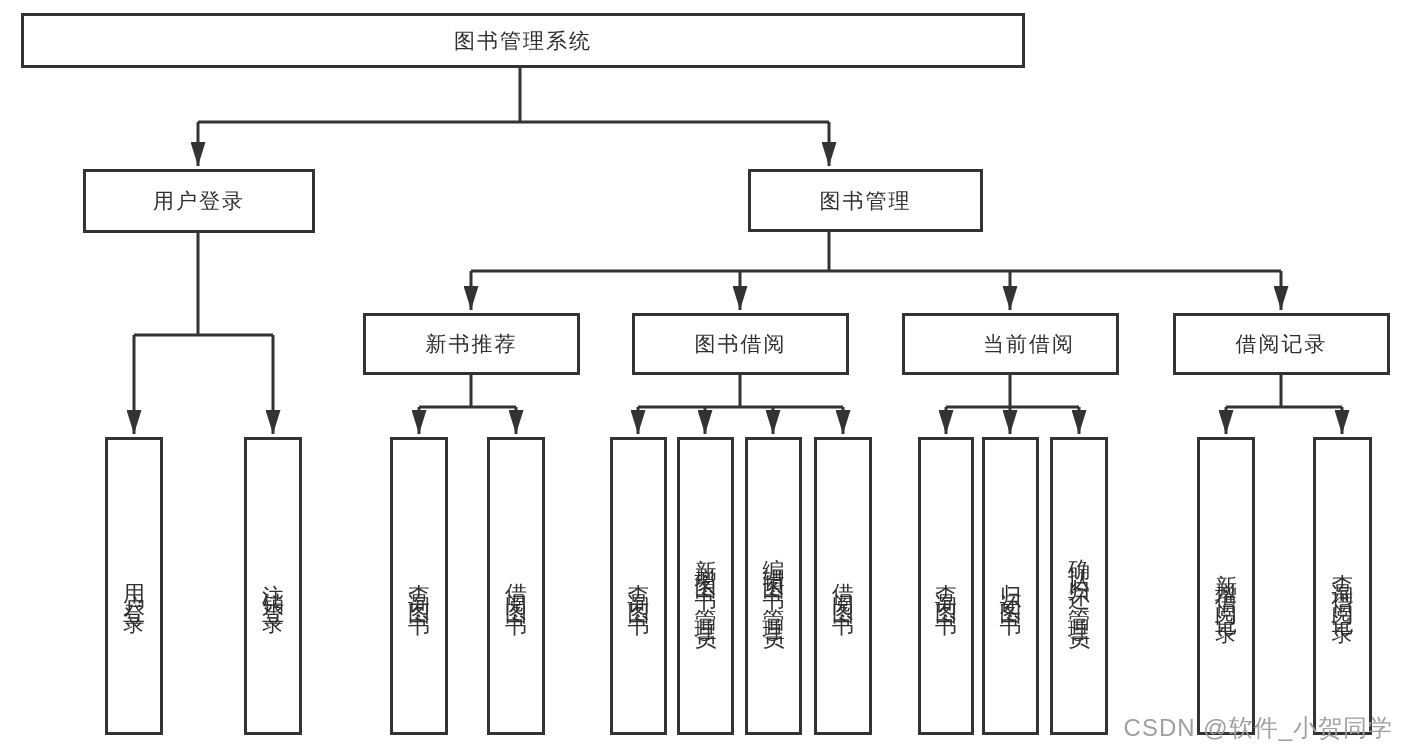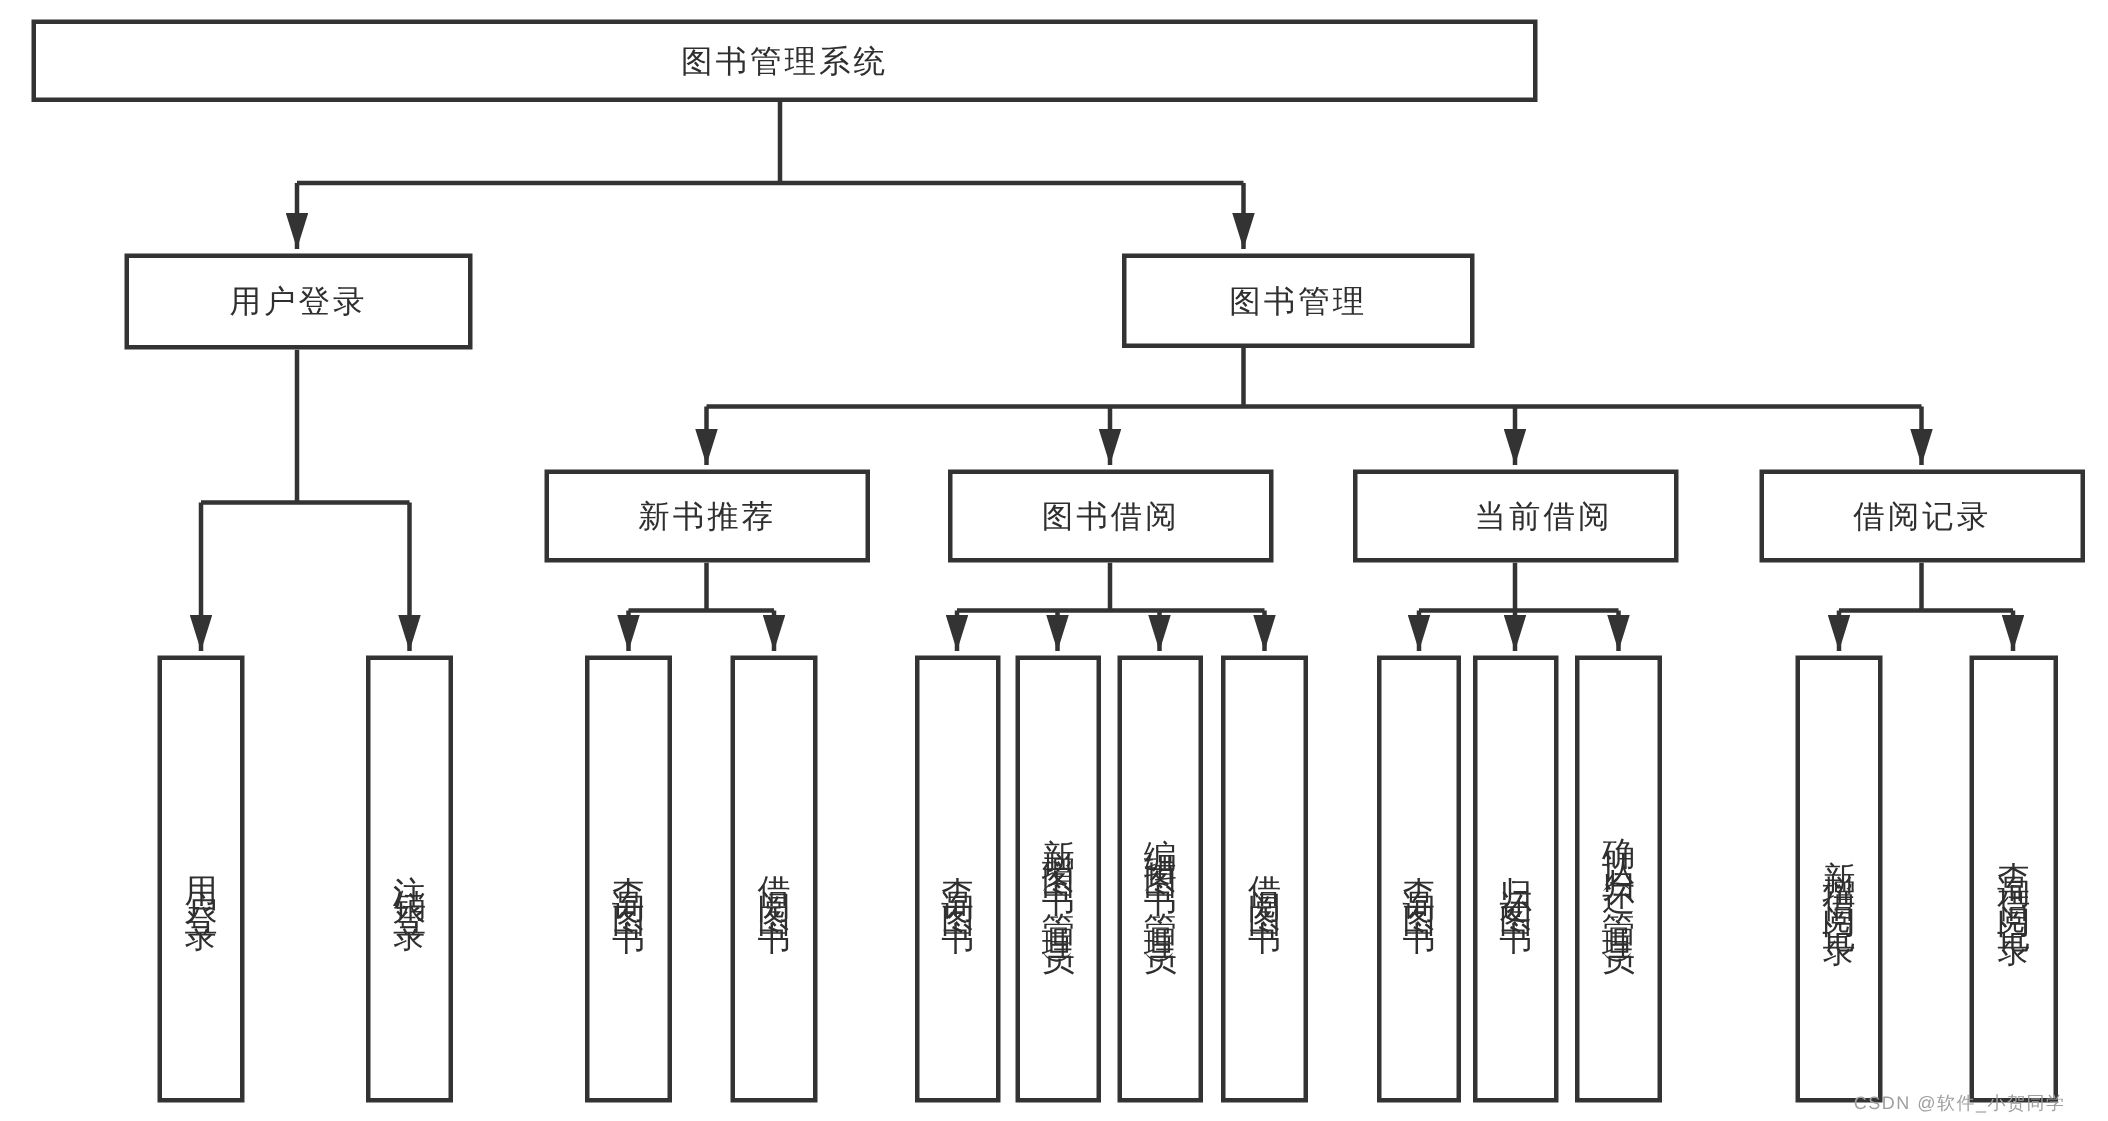--- a/index.html
+++ b/index.html
@@ -36,23 +36,23 @@
   }
   svg.connectors{
     position:absolute;left:0;top:0;
     pointer-events:none;
   }
   .cline{stroke:var(--line);stroke-width:3;fill:none;}
   .arrow{marker-end:url(#ah);}
   #ah path{fill:var(--line);}
   .watermark{
     position:absolute;
-    right:28px;bottom:3px;
+    right:12px;bottom:3px;
     color:var(--wm);
-    font-size:12px;
+    font-size:24px;
     letter-spacing:1px;
     white-space:nowrap;
   }
 </style>
 </head>
 <body>
 
 <div class="stage">
 
   <svg class="connectors" width="1405" height="747" viewBox="0 0 1405 747">

